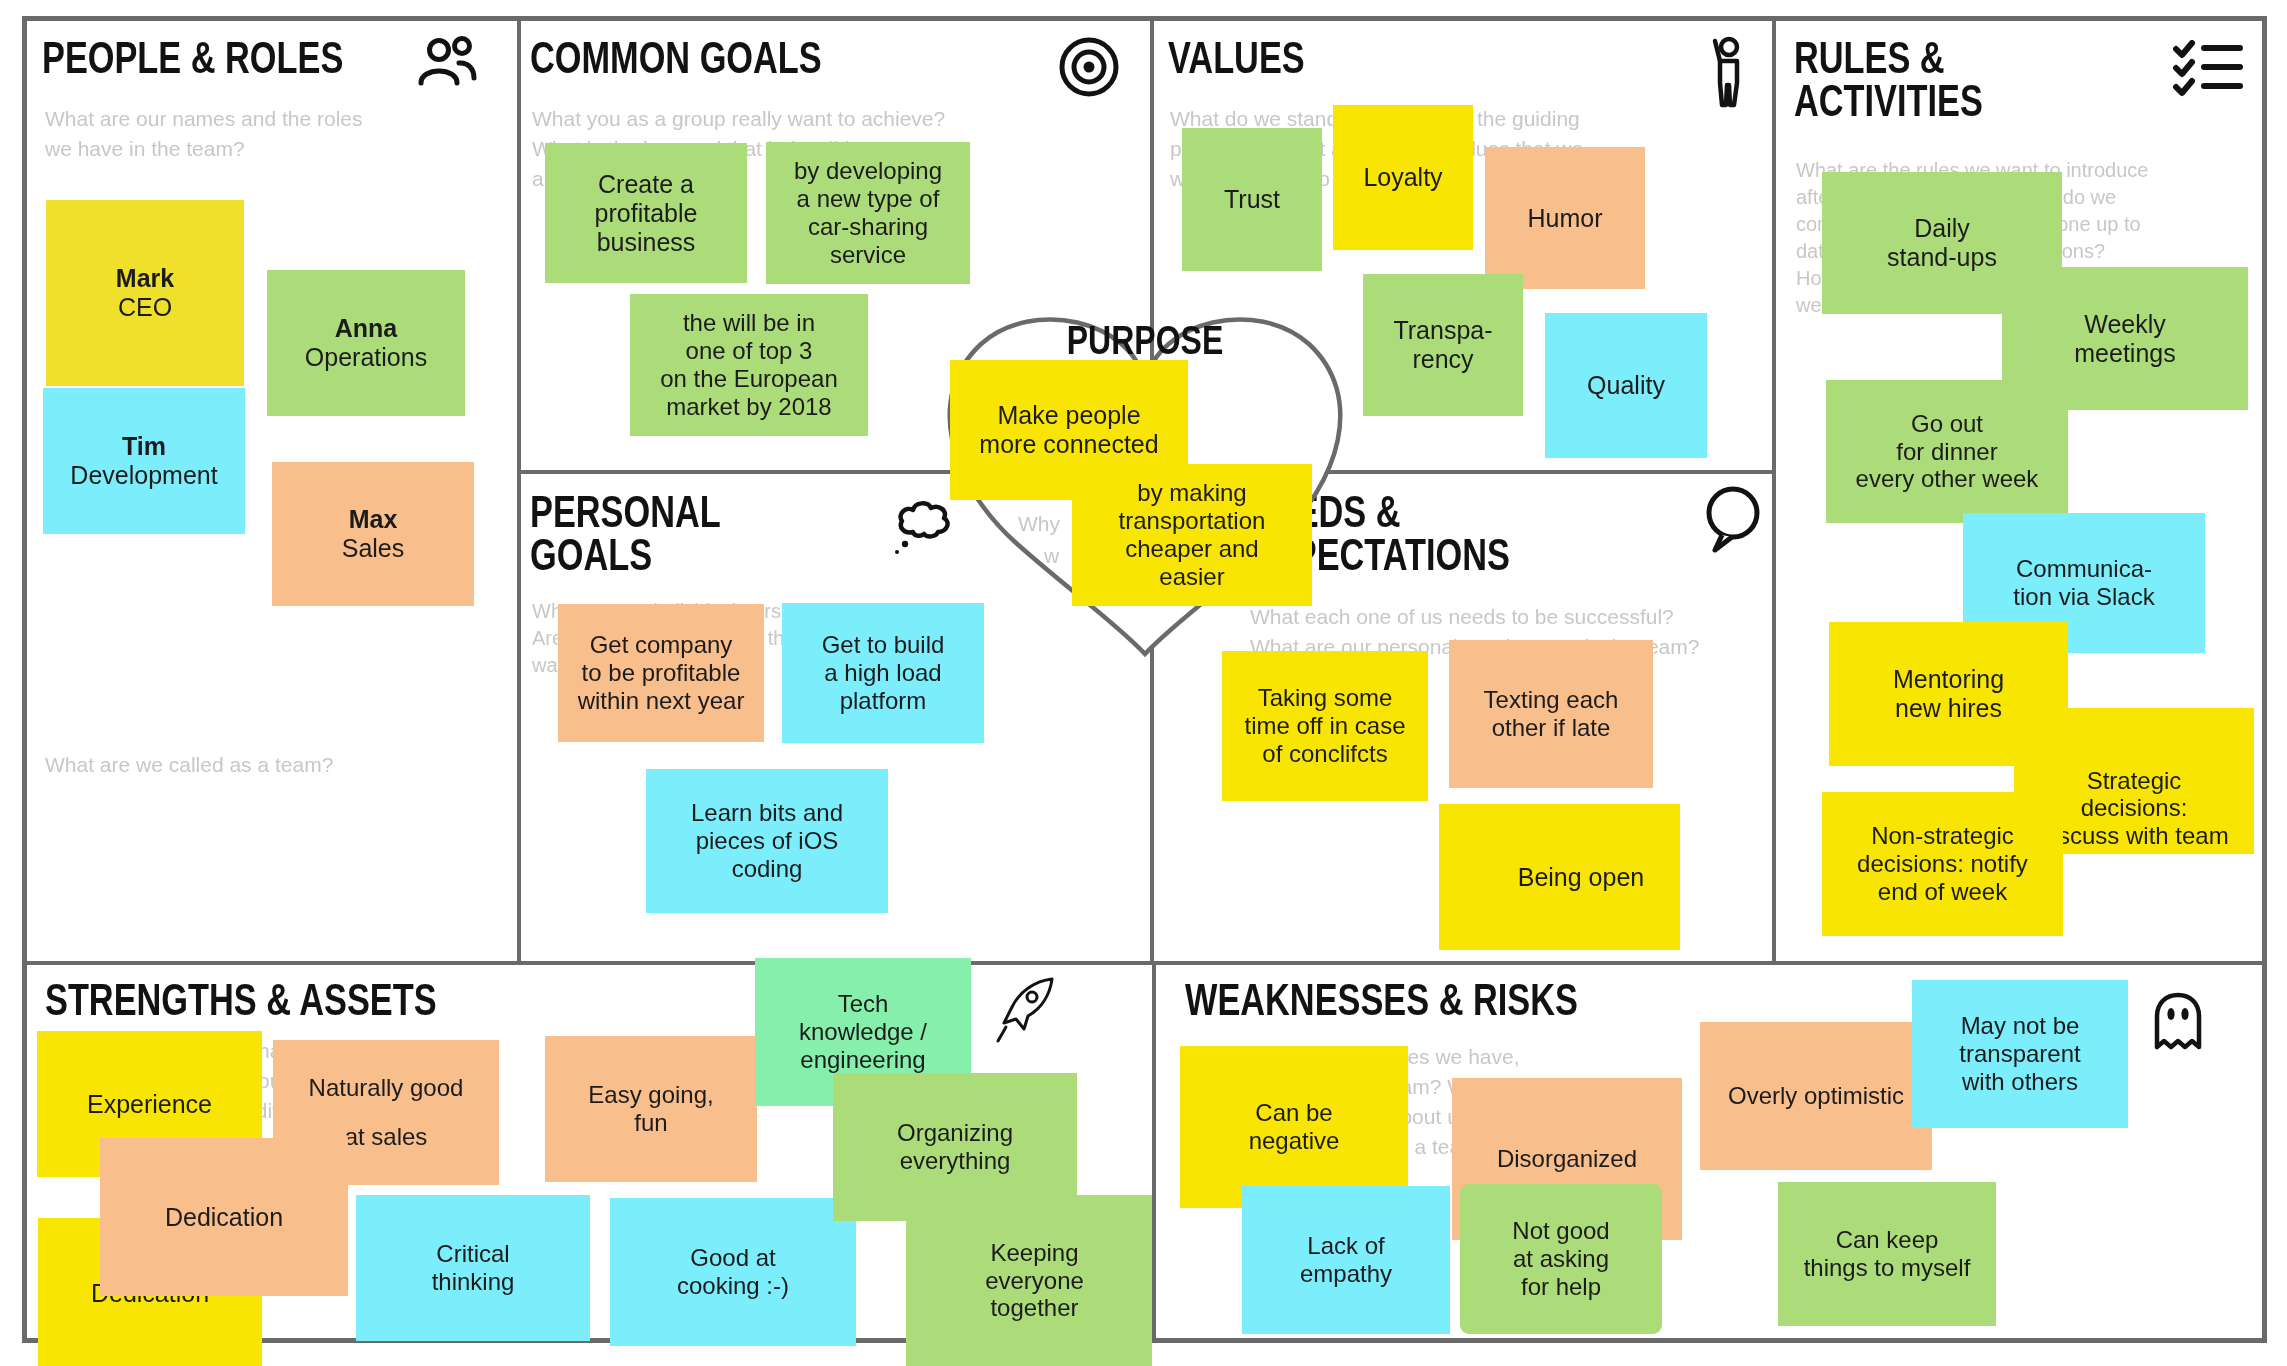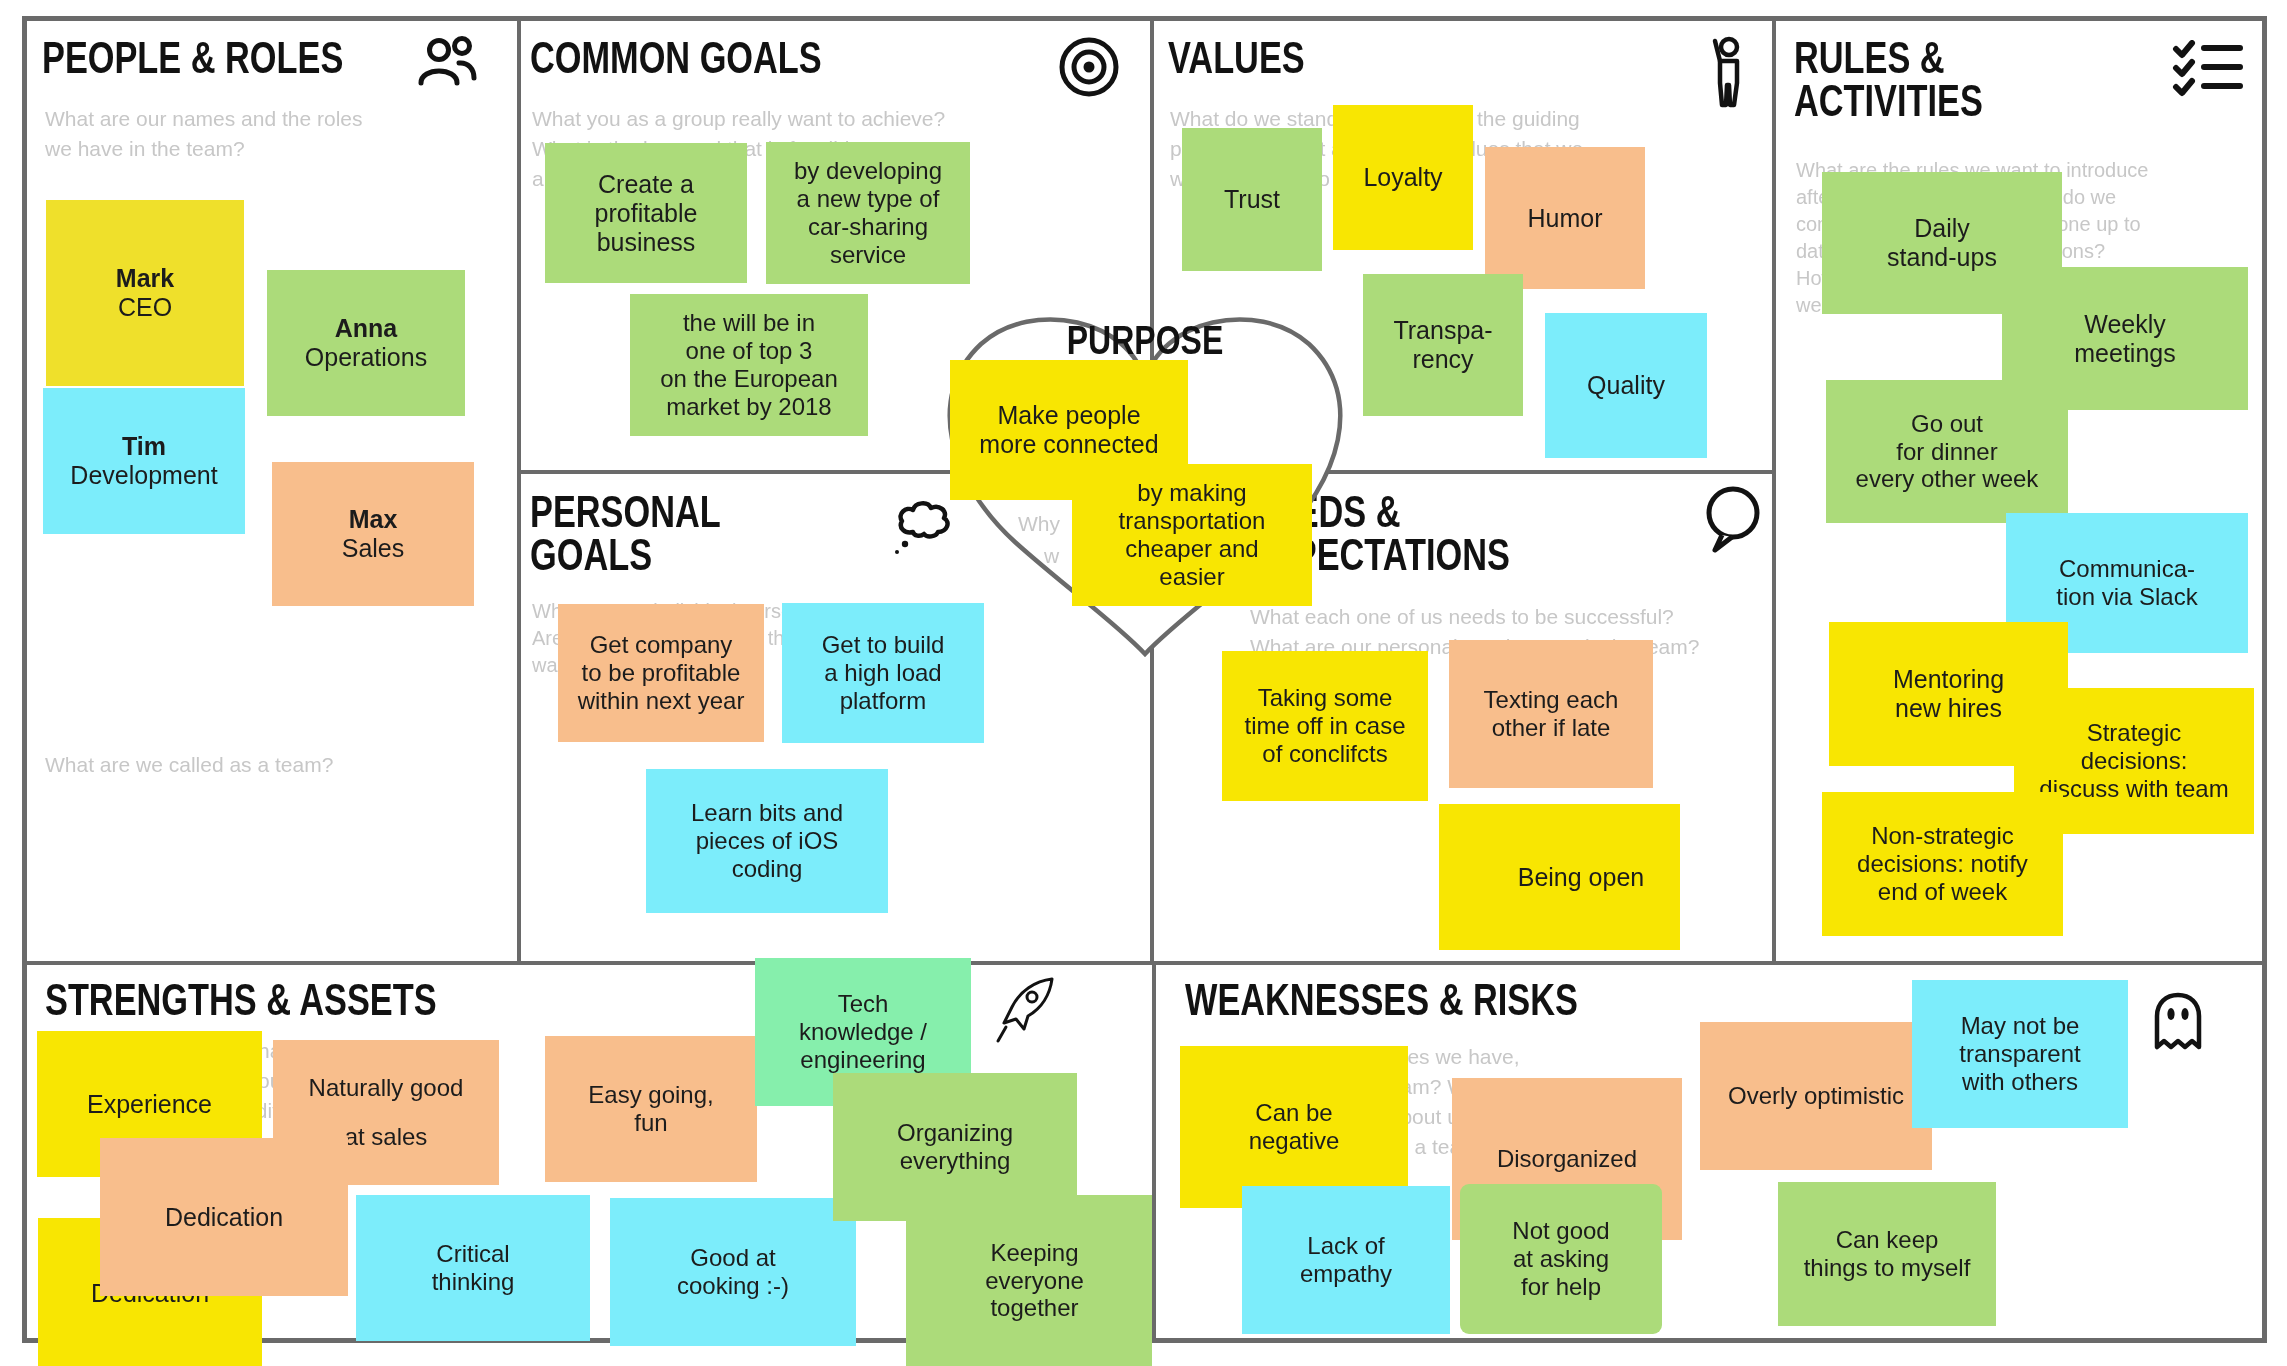--- a/index.html
+++ b/index.html
@@ -251,29 +251,29 @@
       </div>
       <div class="note" style="left: 2002px; top: 267px; width: 246px; height: 143px; background: rgb(172, 219, 122);">
         <div>Weekly</div>
         <div>meetings</div>
       </div>
       <div class="note" style="left: 1826px; top: 380px; width: 242px; height: 143px; background: rgb(172, 219, 122); font-size: 24px;">
         <div>Go out</div>
         <div>for dinner</div>
         <div>every other week</div>
       </div>
-      <div class="note" style="left: 1963px; top: 513px; width: 242px; height: 140px; background: rgb(124, 237, 251); font-size: 24px; margin-left: 43px;">
+      <div class="note" style="left: 1963px; top: 513px; width: 242px; height: 140px; background: rgb(124, 237, 251); font-size: 24px;">
         <div>Communica-</div>
         <div>tion via Slack</div>
       </div>
       <div class="note" style="left: 1829px; top: 622px; width: 239px; height: 144px; background: rgb(248, 230, 2);">
         <div>Mentoring</div>
         <div>new hires</div>
       </div>
-      <div class="note" style="left: 2014px; top: 688px; width: 240px; height: 146px; background: rgb(248, 230, 2); font-size: 24px;">
+      <div class="note" style="left: 2014px; top: 708px; width: 240px; height: 146px; background: rgb(248, 230, 2); font-size: 24px; justify-content: flex-end;">
         <div>Strategic</div>
         <div>decisions:</div>
         <div>discuss with team</div>
       </div>
       <div class="note" style="left: 1822px; top: 792px; width: 241px; height: 144px; background: rgb(248, 230, 2); font-size: 24px;">
         <div>Non-strategic</div>
         <div>decisions: notify</div>
         <div>end of week</div>
       </div>
       <div class="note" style="left: 37px; top: 1031px; width: 225px; height: 146px; background: rgb(248, 230, 2);">

